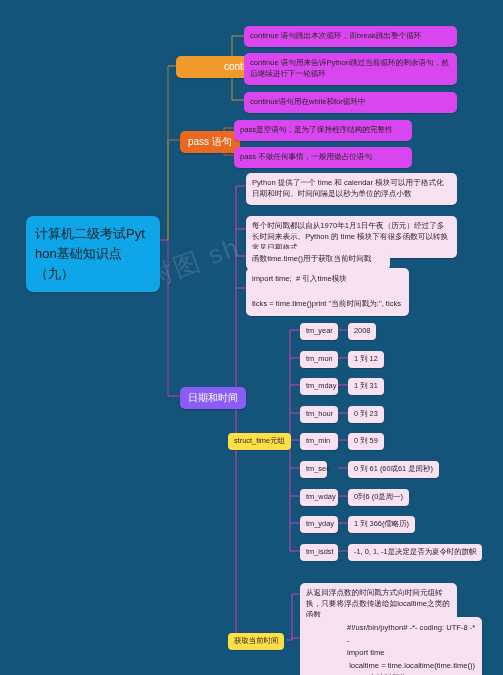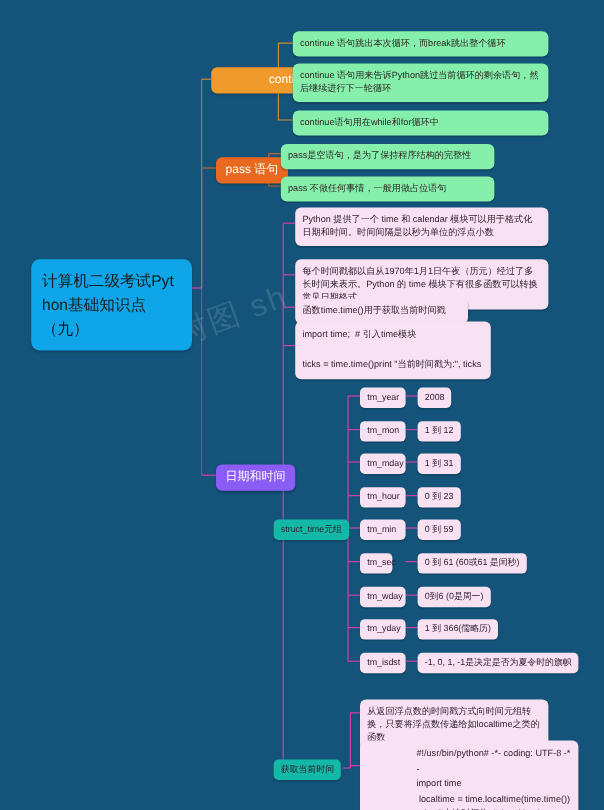--- a/index.html
+++ b/index.html
@@ -51,21 +51,21 @@
   .head.orange2  { background: #e8691f; }
   .head.magenta  { background: #8b5cf6; }
   
   .leaf {
     font-size: 7.6px;
     border-radius: 5px;
     padding: 5px 6px;
     box-shadow: 0 1px 1px rgba(0,0,0,.18);
   }
   .leaf.cream {
-    background: #86efac;
+    background: #d946ef;
     color: #2a2520;
   }
   .leaf.pink {
     background: #f8e2f2;
     color: #2d1a2a;
   }
   .leaf.code {
     background: #f8e2f2;
     color: #2d1a2a;
     font-family: "Liberation Sans", "DejaVu Sans", sans-serif;
@@ -77,21 +77,21 @@
     color: #2d1a2a;
     font-size: 7.4px;
     border-radius: 4px;
     padding: 3px 6px;
     white-space: nowrap;
     text-align: center;
     box-shadow: 0 1px 1px rgba(0,0,0,.15);
   }
   .cell.key { text-align: left; }
   .sub {
-    background: #14b8a6;
+    background: #fde047;
     color: #2d1a2a;
     font-size: 7.4px;
     border-radius: 4px;
     padding: 3px 6px;
     white-space: nowrap;
     box-shadow: 0 1px 1px rgba(0,0,0,.15);
   }
   
   .watermark {
     position: absolute;

